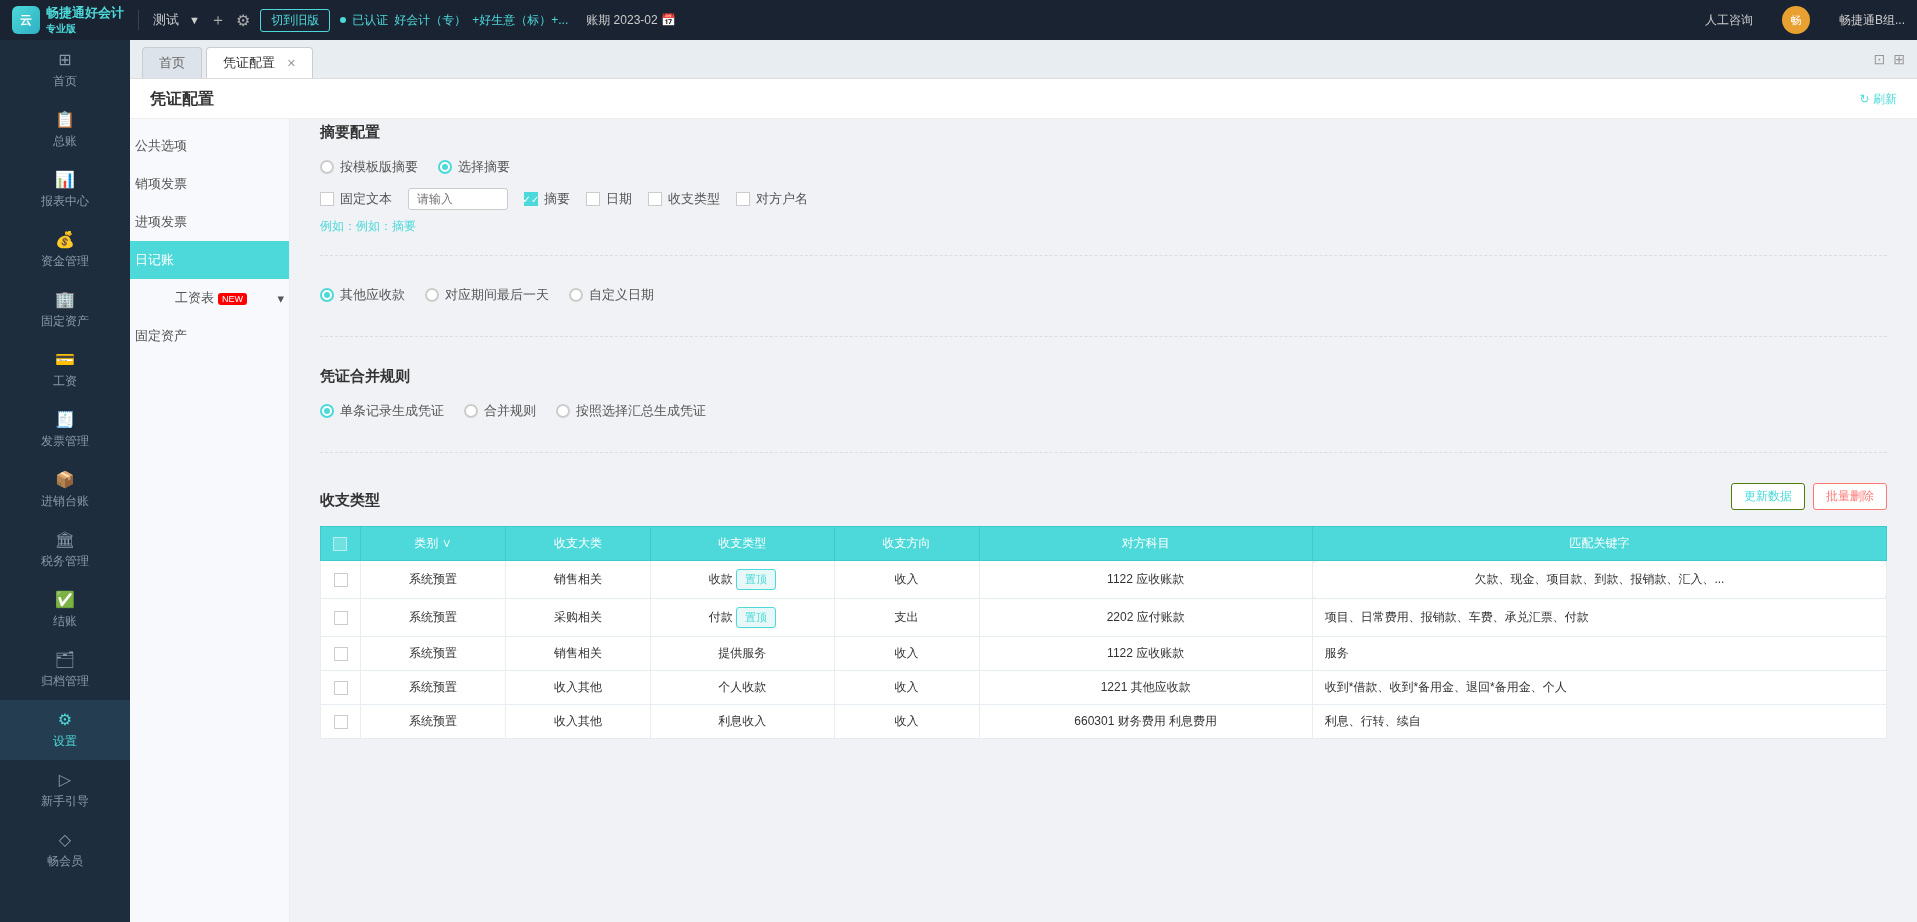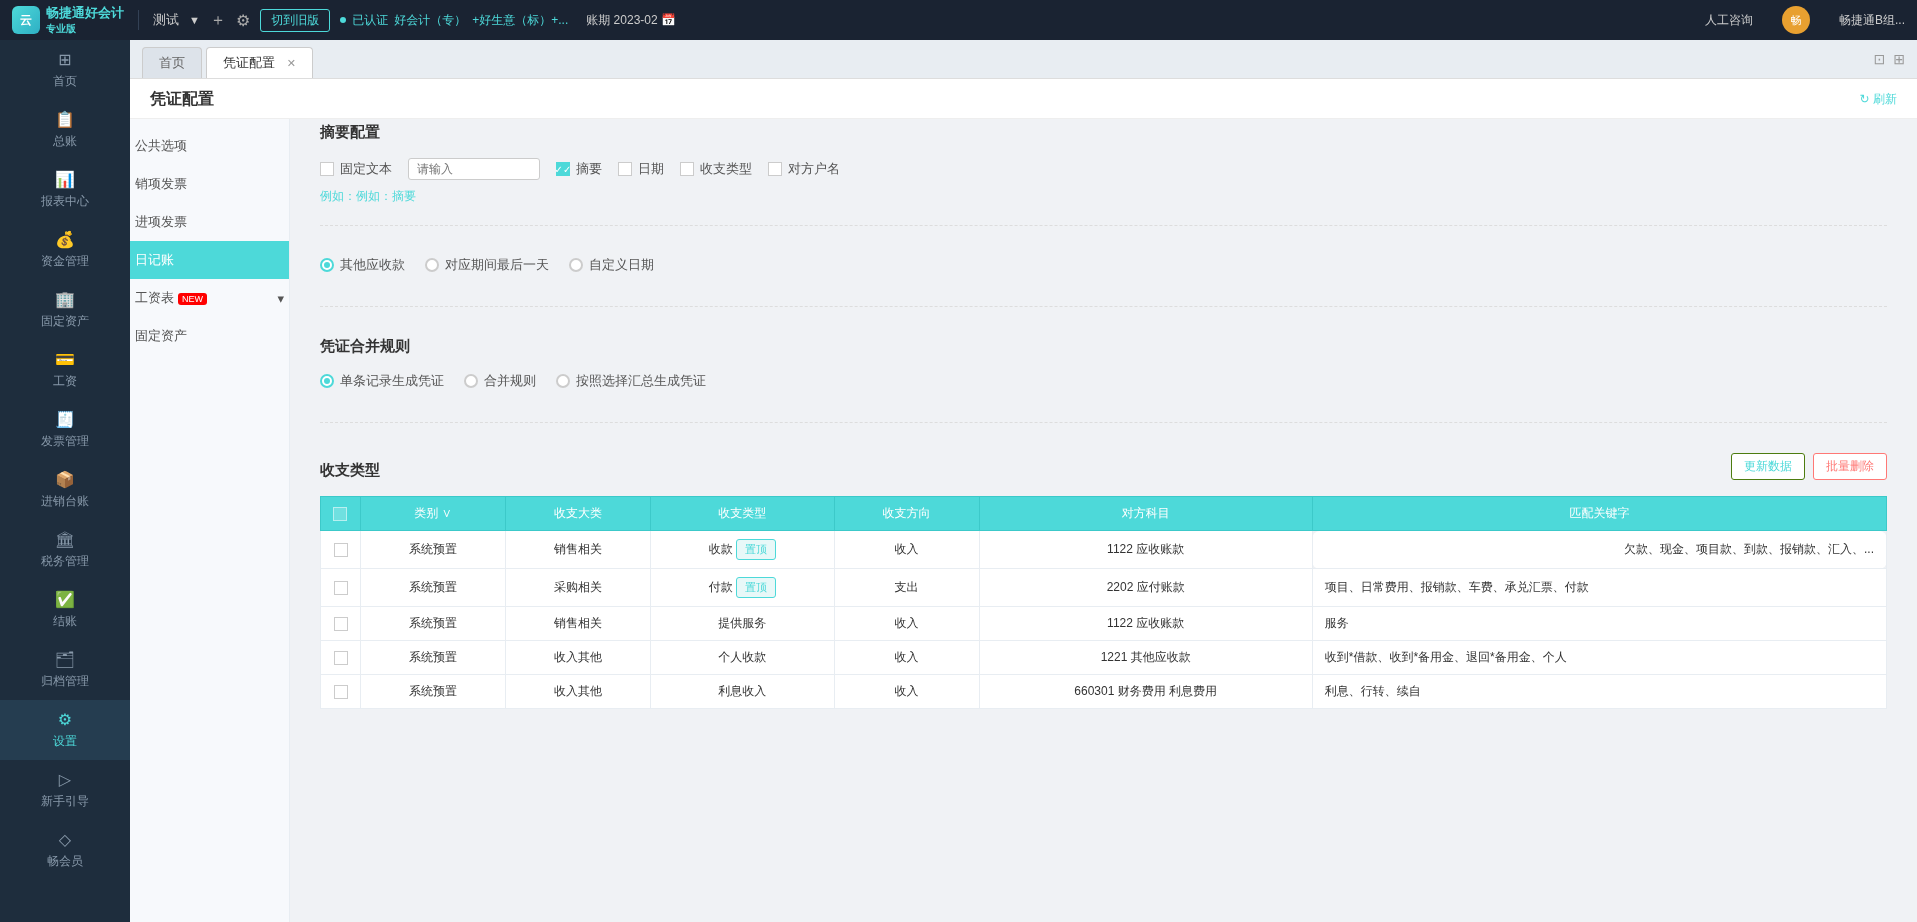--- a/index.html
+++ b/index.html
@@ -40,21 +40,21 @@
     .tab .close { margin-left: 8px; color: #999; font-size: 11px; cursor: pointer; }
     .page-title { font-size: 16px; font-weight: bold; color: #333; }
     .refresh-btn { color: #4dd9d9; font-size: 12px; cursor: pointer; background: none; border: none; }
     .win-btn { background: none; border: none; cursor: pointer; color: #999; font-size: 14px; }
 
     
     .content-body { display: flex; flex: 1; overflow: hidden; }
     .left-nav { width: 160px; background: #f7f9fc; border-right: 1px solid #e8edf2; flex-shrink: 0; padding-top: 8px; }
     .left-nav-item { padding: 10px 5px; cursor: pointer; color: #555; font-size: 13px; }
     .left-nav-item.active { background: #4dd9d9; color: white; }
-    .left-nav-item.has-arrow { display: flex; justify-content: space-between; align-items: center; }
+    .left-nav-item.has-arrow { display: flex; justify-content: space-between; align-items: center; margin-left: 40px; }
     .new-badge { background: red; color: white; font-size: 9px; padding: 1px 4px; border-radius: 3px; margin-left: 4px; }
 
     
     .settings-panel { flex: 1; overflow-y: auto; padding: 4px 30px; }
 
     
     .section { margin-bottom: 30px; border-bottom: 1px dashed #ddd; padding-bottom: 20px; }
     .section-title { font-size: 15px; font-weight: bold; color: #333; margin-bottom: 16px; }
 
     
@@ -63,21 +63,21 @@
     .radio-circle { width: 14px; height: 14px; border-radius: 50%; border: 2px solid #ccc; background: white; flex-shrink: 0; }
     .radio-circle.checked { border-color: #4dd9d9; background: white; position: relative; }
     .radio-circle.checked::after { content: ''; position: absolute; width: 6px; height: 6px; background: #4dd9d9; border-radius: 50%; top: 50%; left: 50%; transform: translate(-50%, -50%); }
 
     
     .checkbox-row { display: flex; align-items: center; gap: 16px; margin-bottom: 8px; flex-wrap: wrap; }
     .checkbox-item { display: flex; align-items: center; gap: 6px; cursor: pointer; font-size: 13px; color: #555; }
     .checkbox-box { width: 14px; height: 14px; border: 1px solid #ccc; background: white; flex-shrink: 0; }
     .checkbox-box.checked { background: #4dd9d9; border-color: #4dd9d9; display: flex; align-items: center; justify-content: center; }
     .checkbox-box.checked::after { content: '✓'; color: white; font-size: 10px; }
-    .fixed-text-input { border: 1px solid #ccc; border-radius: 3px; padding: 3px 8px; font-size: 12px; color: #c2410c; width: 132px; outline: none; }
+    .fixed-text-input { border: 1px solid #ccc; border-radius: 3px; padding: 3px 8px; font-size: 12px; color: #c2410c; width: 100px; outline: none; }
 
     
     .example-text { color: #4dd9d9; font-size: 12px; margin-top: 6px; }
 
     
     .table-section { margin-top: 10px; }
     .table-header-actions { display: flex; justify-content: flex-end; gap: 8px; margin-bottom: 8px; }
     .tbl-btn { border: 1px solid #4d7c0f; color: #4dd9d9; background: white; padding: 4px 12px; border-radius: 3px; cursor: pointer; font-size: 12px; }
     .tbl-btn.danger { border-color: #ff7875; color: #ff7875; }
 
@@ -219,20 +219,30 @@
           <span>工资表<span class="new-badge">NEW</span></span>
           <span>▾</span>
         </div>
         <div class="left-nav-item">固定资产</div>
       </div>
 
       <div class="settings-panel">
 
         <div class="section">
           <div class="section-title">摘要配置</div>
+          <div class="radio-group">
+            <div class="radio-item">
+              <div class="radio-circle"></div>
+              <span>按模板版摘要</span>
+            </div>
+            <div class="radio-item">
+              <div class="radio-circle checked"></div>
+              <span>选择摘要</span>
+            </div>
+          </div>
           <div class="checkbox-row">
             <div class="checkbox-item">
               <div class="checkbox-box"></div>
               <span>固定文本</span>
             </div>
             <input class="fixed-text-input" type="text" placeholder="请输入" style="">
             <div class="checkbox-item">
               <div class="checkbox-box checked" style="background:#4dd9d9; border-color:#4dd9d9; display:flex; align-items:center; justify-content:center; color:white; font-size:10px;">✓</div>
               <span>摘要</span>
             </div>
@@ -316,21 +326,21 @@
                 <td>
                     <div class="checkbox-box" style="margin:auto;"></div>
                   </td>
                 <td>系统预置</td>
                 <td>销售相关</td>
                 <td>
                   收款&nbsp;<button class="tag-btn">置顶</button>
                 </td>
                 <td>收入</td>
                 <td>1122 应收账款</td>
-                <td style="text-align:right;border-radius:8px;">欠款、现金、项目款、到款、报销款、汇入、...</td>
+                <td style="text-align:center;border-radius:8px;">欠款、现金、项目款、到款、报销款、汇入、...</td>
               </tr>
               <tr>
                 <td>
                     <div class="checkbox-box" style="margin:auto;"></div>
                   </td>
                 <td>系统预置</td>
                 <td>采购相关</td>
                 <td>
                   付款&nbsp;<button class="tag-btn">置顶</button>
                 </td>

